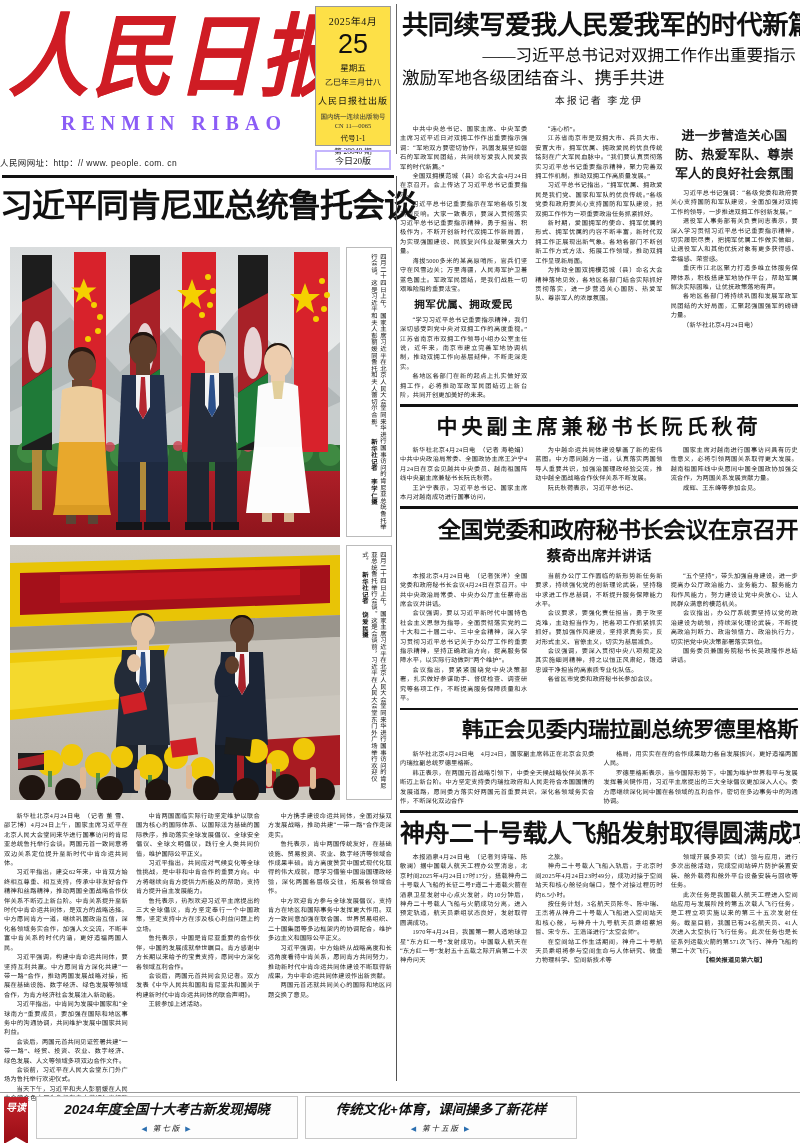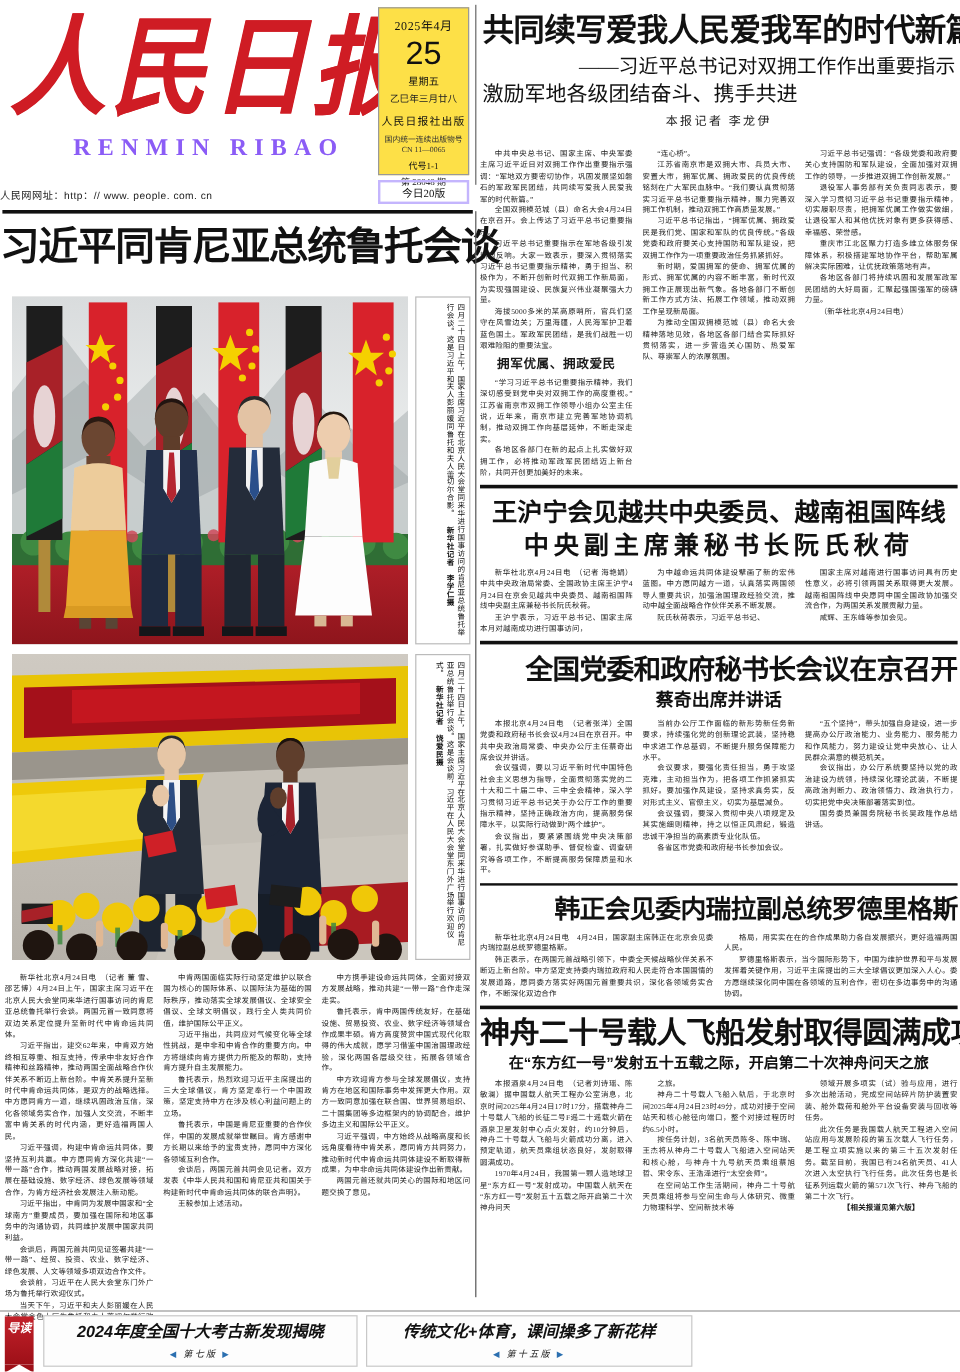--- a/index.html
+++ b/index.html
@@ -659,31 +659,31 @@
       <p>各地区各部门在新的起点上扎实做好双拥工作，必将推动军政军民团结迈上新台阶，共同开创更加美好的未来。</p>
     </div>
     <div class="col bodytext">
       <p>“连心桥”。</p>
       <p>江苏省南京市是双拥大市、兵员大市、安置大市，拥军优属、拥政爱民的优良传统铭刻在广大军民血脉中。“我们要认真贯彻落实习近平总书记重要指示精神，聚力完善双拥工作机制，推动双拥工作高质量发展。”</p>
       <p>习近平总书记指出，“拥军优属、拥政爱民是我们党、国家和军队的优良传统。”各级党委和政府要关心支持国防和军队建设，把双拥工作作为一项重要政治任务抓紧抓好。</p>
       <p>新时期，爱国拥军的使命、拥军优属的形式、拥军优属的内容不断丰富，新时代双拥工作正展现出新气象。各地各部门不断创新工作方式方法、拓展工作领域，推动双拥工作呈现新局面。</p>
       <p>为推动全国双拥模范城（县）命名大会精神落地见效，各地区各部门结合实际抓好贯彻落实，进一步营造关心国防、热爱军队、尊崇军人的浓厚氛围。</p>
     </div>
     <div class="col bodytext">
+      <div class="subhead-lg">进一步营造关心国防、热爱军队、尊崇军人的良好社会氛围</div>
       <p>习近平总书记强调：“各级党委和政府要关心支持国防和军队建设，全面加强对双拥工作的领导，一步推进双拥工作创新发展。”</p>
       <p>退役军人事务部有关负责同志表示，要深入学习贯彻习近平总书记重要指示精神，切实履职尽责，把拥军优属工作做实做细，让退役军人和其他优抚对象有更多获得感、幸福感、荣誉感。</p>
       <p>重庆市江北区聚力打造多维立体服务保障体系，积极搭建军地协作平台，帮助军属解决实际困难，让优抚政策落地有声。</p>
       <p>各地区各部门将持续巩固和发展军政军民团结的大好局面，汇聚起强国强军的磅礴力量。</p>
       <p>（新华社北京4月24日电）</p>
     </div>
   </div>
 
   <div class="hr-thick"></div>
   <div style="height:6px"></div>
-  <div class="sec-h1">王沪宁会见越共中央委员、越南祖国阵线</div>
   <div class="sec-h1" style="letter-spacing:4px;">中央副主席兼秘书长阮氏秋荷</div>
   <div class="cols3">
     <div class="col bodytext">
       <p class="lead">新华社北京4月24日电　（记者 海艳娟）中共中央政治局常委、全国政协主席王沪宁4月24日在京会见越共中央委员、越南祖国阵线中央副主席兼秘书长阮氏秋荷。</p>
       <p>王沪宁表示，习近平总书记、国家主席本月对越南成功进行国事访问，</p>
     </div>
     <div class="col bodytext">
       <p>为中越命运共同体建设擘画了新的宏伟蓝图。中方愿同越方一道，认真落实两国领导人重要共识，加强治国理政经验交流，推动中越全面战略合作伙伴关系不断发展。</p>
       <p>阮氏秋荷表示，习近平总书记、</p>
     </div>
@@ -726,21 +726,20 @@
     </div>
     <div class="col bodytext">
       <p>格局，用实实在在的合作成果助力各自发展振兴，更好造福两国人民。</p>
       <p>罗德里格斯表示，当今国际形势下，中国为维护世界和平与发展发挥着关键作用，习近平主席提出的三大全球倡议更加深入人心。委方愿继续深化同中国在各领域的互利合作，密切在多边事务中的沟通协调。</p>
     </div>
   </div>
 
   <div class="hr-thick"></div>
   <div style="height:5px"></div>
   <div class="sec-h1-sans" style="font-size:25px;">神舟二十号载人飞船发射取得圆满成功</div>
-  <div class="sec-sub-sm">在“东方红一号”发射五十五载之际，开启第二十次神舟问天之旅</div>
   <div class="cols3">
     <div class="col bodytext">
       <p class="lead">本报酒泉4月24日电　（记者刘诗瑶、陈敏澜）据中国载人航天工程办公室消息，北京时间2025年4月24日17时17分，搭载神舟二十号载人飞船的长征二号F遥二十遥载火箭在酒泉卫星发射中心点火发射，约10分钟后，神舟二十号载人飞船与火箭成功分离，进入预定轨道，航天员乘组状态良好，发射取得圆满成功。</p>
       <p>1970年4月24日，我国第一颗人造地球卫星“东方红一号”发射成功。中国载人航天在“东方红一号”发射五十五载之际开启第二十次神舟问天</p>
     </div>
     <div class="col bodytext">
       <p>之旅。</p>
       <p>神舟二十号载人飞船入轨后，于北京时间2025年4月24日23时49分，成功对接于空间站天和核心舱径向端口，整个对接过程历时约6.5小时。</p>
       <p>按任务计划，3名航天员陈冬、陈中瑞、王杰将从神舟二十号载人飞船进入空间站天和核心舱，与神舟十九号航天员乘组蔡旭哲、宋令东、王浩泽进行“太空会师”。</p>
       <p>在空间站工作生活期间，神舟二十号航天员乘组将参与空间生命与人体研究、微重力物理科学、空间新技术等</p>

